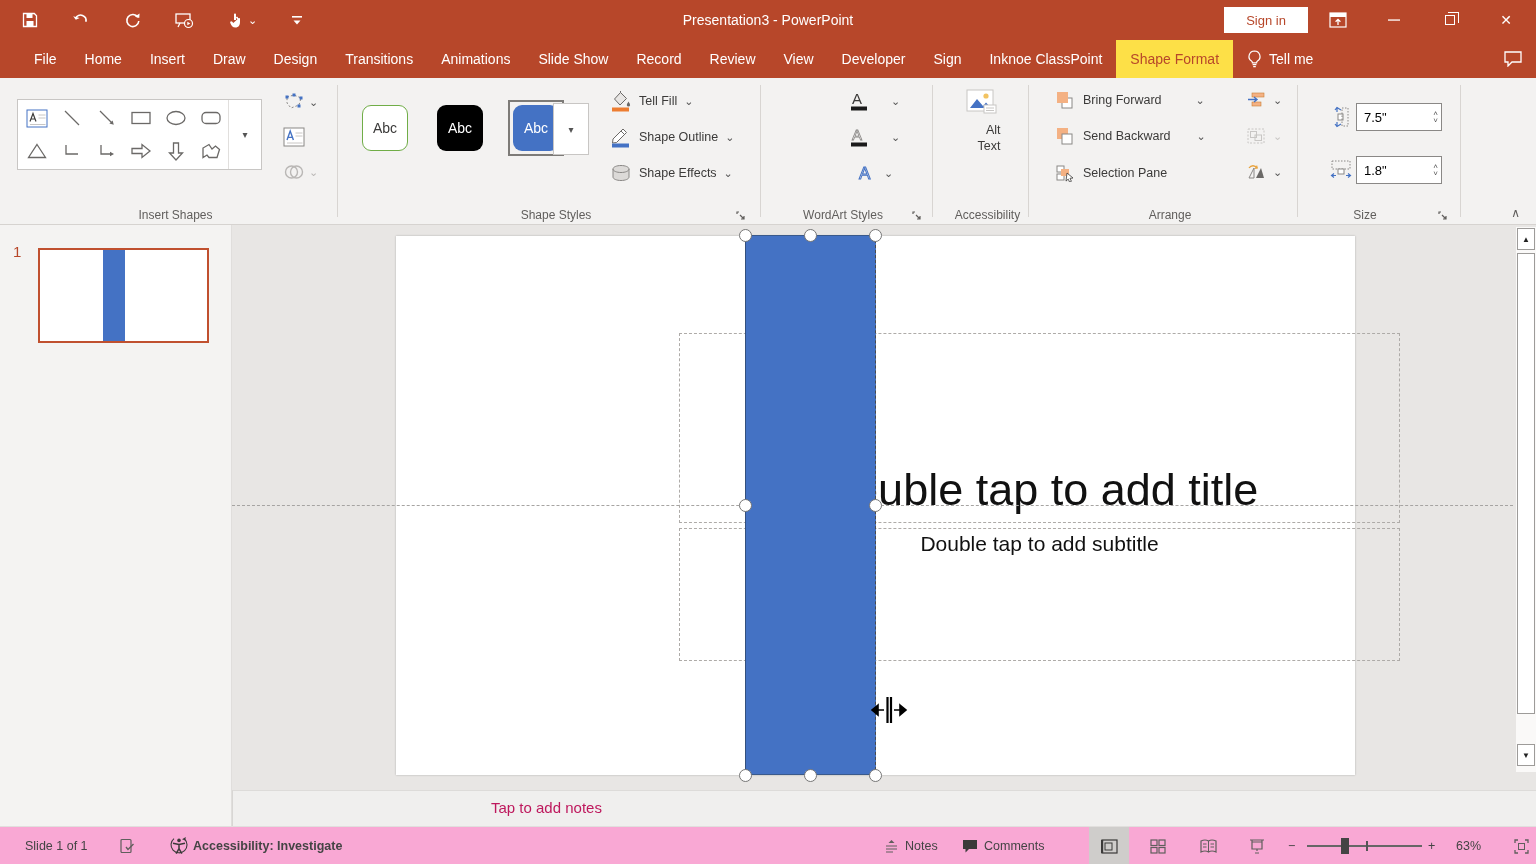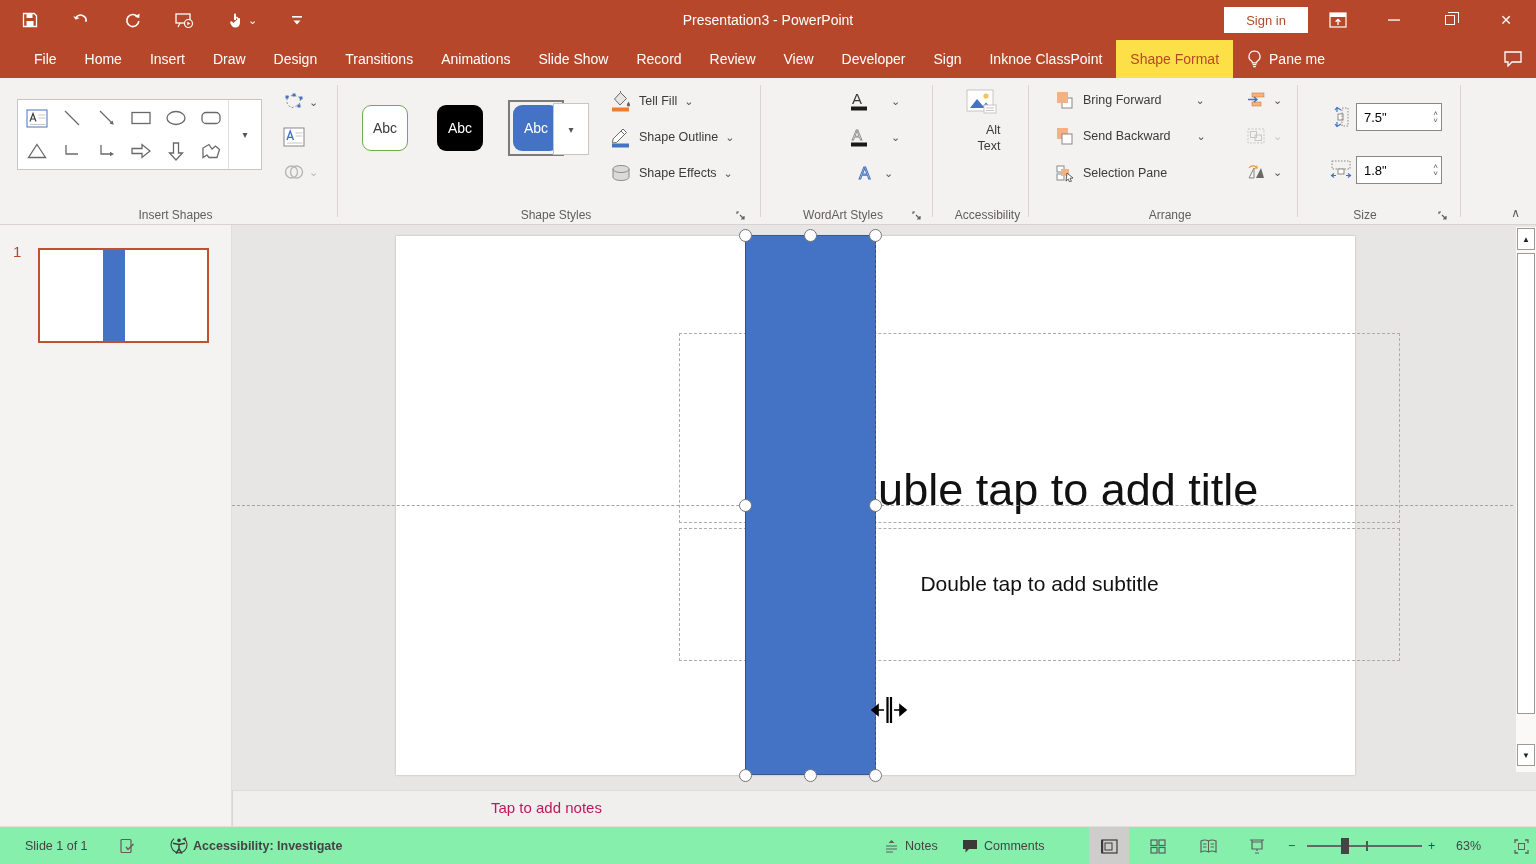--- a/index.html
+++ b/index.html
@@ -63,38 +63,38 @@
   #slidenum { position:absolute; left:13px; top:18px; color:#B7472A; font-size:15px; }
   #thumb1 { position:absolute; left:38px; top:23px; width:171px; height:95px; background:#fff; border:2px solid #c0502f; }
   #thumb1-shape { position:absolute; left:63px; top:0; width:22px; height:91px; }
 
   #canvasarea { position:absolute; left:232px; top:0; width:1304px; height:565px; background:#e8e6e4; }
   #slide { position:absolute; left:164px; top:11px; width:959px; height:539px; background:#fff; box-shadow:0 0 2px rgba(0,0,0,.25); }
   .placeholder { position:absolute; border:1px dashed #aeaba8; }
   #title-ph { left:283px; top:97px; width:721px; height:190px; }
   #title-ph .phtext { position:absolute; left:0; right:0; bottom:6px; text-align:center; font-size:45px; font-weight:300; color:#111; letter-spacing:0px; }
   #subtitle-ph { left:283px; top:292px; width:721px; height:133px; }
-  #subtitle-ph .phtext { position:absolute; left:0; right:0; top:3px; text-align:center; font-size:21px; color:#111;margin-top:40px; }
+  #subtitle-ph .phtext { position:absolute; left:0; right:0; top:3px; text-align:center; font-size:21px; color:#111; }
   #guide-h { position:absolute; left:0; top:280px; width:1281px; height:0; border-top:1.5px dashed #a6a4a2; z-index:1; }
   #sel-shape { position:absolute; left:513px; top:10px; width:131px; height:540px; z-index:2;
     border-top:1px solid #3a5a8c; border-bottom:1px solid #3a5a8c; border-left:1.5px solid #33507e; border-right:1.5px dashed #4a4a4a; }
   .handle { position:absolute; width:13px; height:13px; border-radius:50%; background:#fff; border:1.7px solid #767676; z-index:3; }
   #resize-cursor { position:absolute; left:636px; top:470px; z-index:4; }
 
   
   #vscroll { position:absolute; right:0; top:2px; width:20px; height:545px; background:#faf9f8; }
   .scrbtn { position:absolute; left:1px; width:18px; height:22px; background:#fff; border:1px solid #9d9b99; color:#222; font-size:8px; display:flex; align-items:center; justify-content:center; }
   #scrthumb { position:absolute; left:1px; top:26px; width:18px; height:461px; background:#fff; border:1px solid #9d9b99; }
 
   
   #notesbar { position:absolute; left:232px; top:565px; width:1304px; height:36px; background:#f0efee; border-top:1px solid #dddbd9; border-left:1px solid #d8d6d4; }
   #notesbar .ph { position:absolute; left:258px; top:8px; color:#be185d; font-size:15px; }
 
   
-  #statusbar { position:absolute; left:0; top:826px; width:1536px; height:38px; background:#86efac; border-top:1px solid #e1dfdd; font-size:12.5px; color:#444; }
+  #statusbar { position:absolute; left:0; top:826px; width:1536px; height:38px; background:#f9a8d4; border-top:1px solid #e1dfdd; font-size:12.5px; color:#444; }
   .sb { position:absolute; top:0; height:38px; display:flex; align-items:center; gap:6px; }
   .viewbtn { position:absolute; top:0; width:40px; height:38px; display:flex; align-items:center; justify-content:center; }
   .viewbtn.active { background:#cfcdcb; }
   #zoomtrack { position:absolute; left:1307px; top:18px; width:115px; height:2px; background:#666; }
   #zoomthumb { position:absolute; left:1341px; top:11px; width:8px; height:16px; background:#444; }
   #zoomtick { position:absolute; left:1366px; top:14px; width:1.5px; height:10px; background:#555; }
   svg { display:block; }
 </style>
 </head>
 <body>
@@ -210,21 +210,21 @@
         <div class="rtab active">
           <span>Shape Format</span>
         </div>
         <div class="rtab">
           <span class="bulb">
             <svg width="15" height="18" viewBox="0 0 15 18">
               <path d="M7.5 1a5.5 5.5 0 0 0-3 10.1c.6.4.9 1 .9 1.7h4.2c0-.7.3-1.3.9-1.7A5.5 5.5 0 0 0 7.5 1z" fill="none" stroke="#fff" stroke-width="1.2"></path>
               <path d="M5.6 14.6h3.8M6.2 16.6h2.6" stroke="#fff" stroke-width="1.2"></path>
             </svg>
           </span>
-          <span>Pane me</span>
+          <span>Tell me</span>
         </div>
       </div>
     <div id="tab-comment">
       <svg width="18" height="16" viewBox="0 0 18 16">
           <path d="M1 1h16v10H8l-4 4v-4H1z" fill="none" stroke="#fff" stroke-width="1.3"></path>
         </svg>
     </div>
   </div>
 
   <div id="ribbon">

